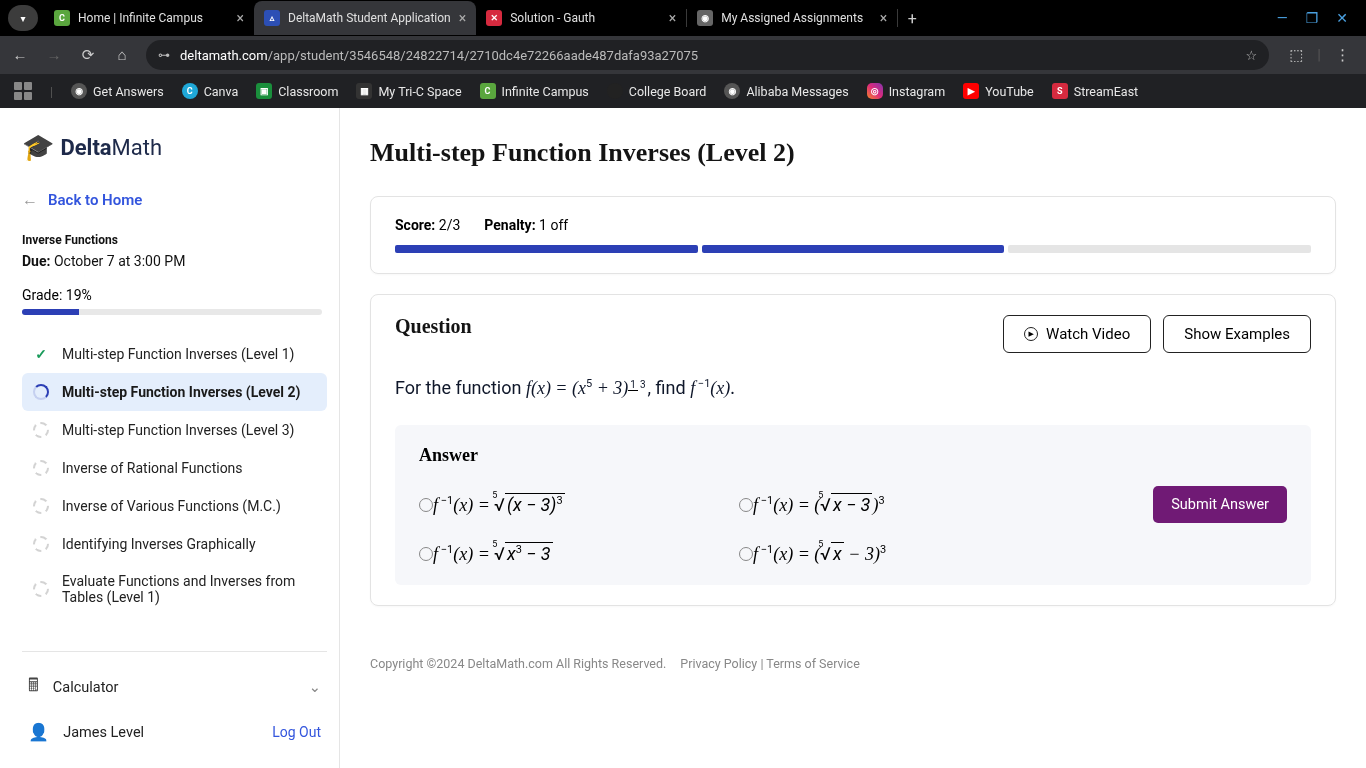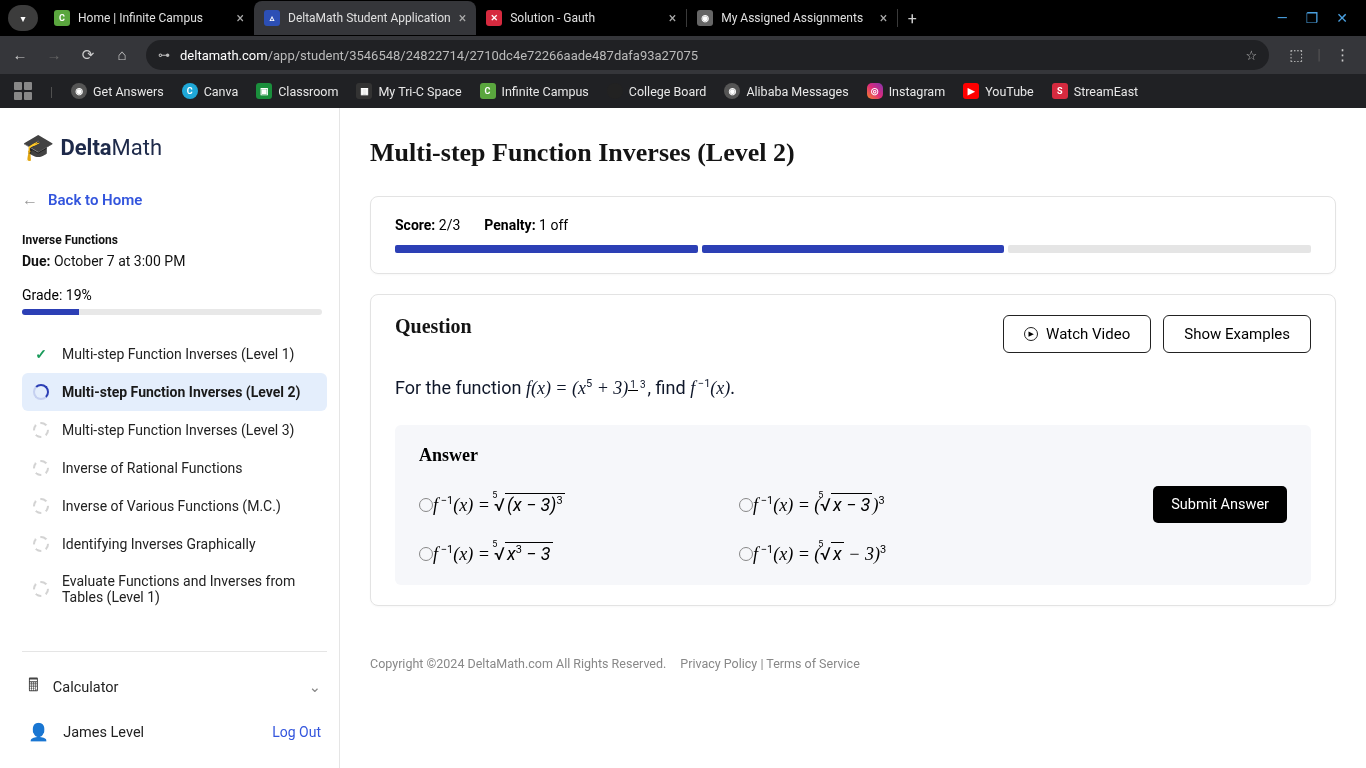--- a/index.html
+++ b/index.html
@@ -84,21 +84,21 @@
 .math { font-family:"Times New Roman",serif; font-style:italic; }
 .frac { display:inline-block; vertical-align:0.6em; font-size:10px; text-align:center; line-height:1; font-style:normal; }
 .frac .fn { border-bottom:1px solid #000; padding:0 2px; }
 .frac .fd { padding:0 2px; }
 
 .answer-box { background:#f6f7fa; border-radius:6px; padding:20px 24px; }
 .ans-title { font-family:Georgia,serif; font-size:18px; font-weight:700; margin-bottom:20px; }
 .ans-grid { display:grid; grid-template-columns:310px 310px auto; gap:20px 10px; align-items:center; }
 .ans-opt { display:flex; align-items:center; font-family:"Times New Roman",serif; font-size:18px; font-style:italic; }
 .radio { width:14px; height:14px; border:1.5px solid #888; border-radius:50%; flex-shrink:0; }
-.submit-btn { background:#000000; color:#fff; border:none; border-radius:5px; padding:10px 18px; font-size:14.5px; cursor:pointer; justify-self:end; }
+.submit-btn { background:#701a75; color:#fff; border:none; border-radius:5px; padding:10px 18px; font-size:14.5px; cursor:pointer; justify-self:end; }
 
 .root5 { position:relative; display:inline-block; }
 .root5::before { content:"5"; font-size:9px; position:absolute; left:-2px; top:-4px; font-style:normal; }
 .radical { border-top:1px solid #000; padding:0 2px; }
 .rad-sign { font-style:normal; }
 sup { font-size:11px; font-style:normal; }
 
 .footer { font-size:12.5px; color:#888; margin-top:50px; display:flex; gap:14px; }
 .footer a { color:#888; text-decoration:none; }
 </style>

